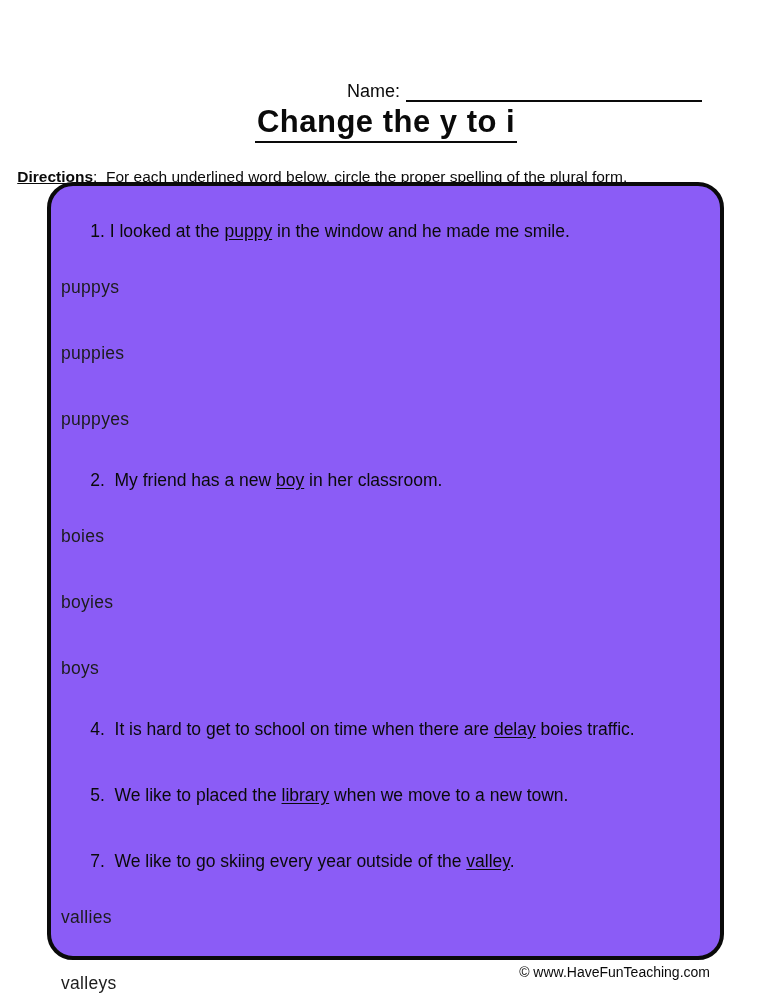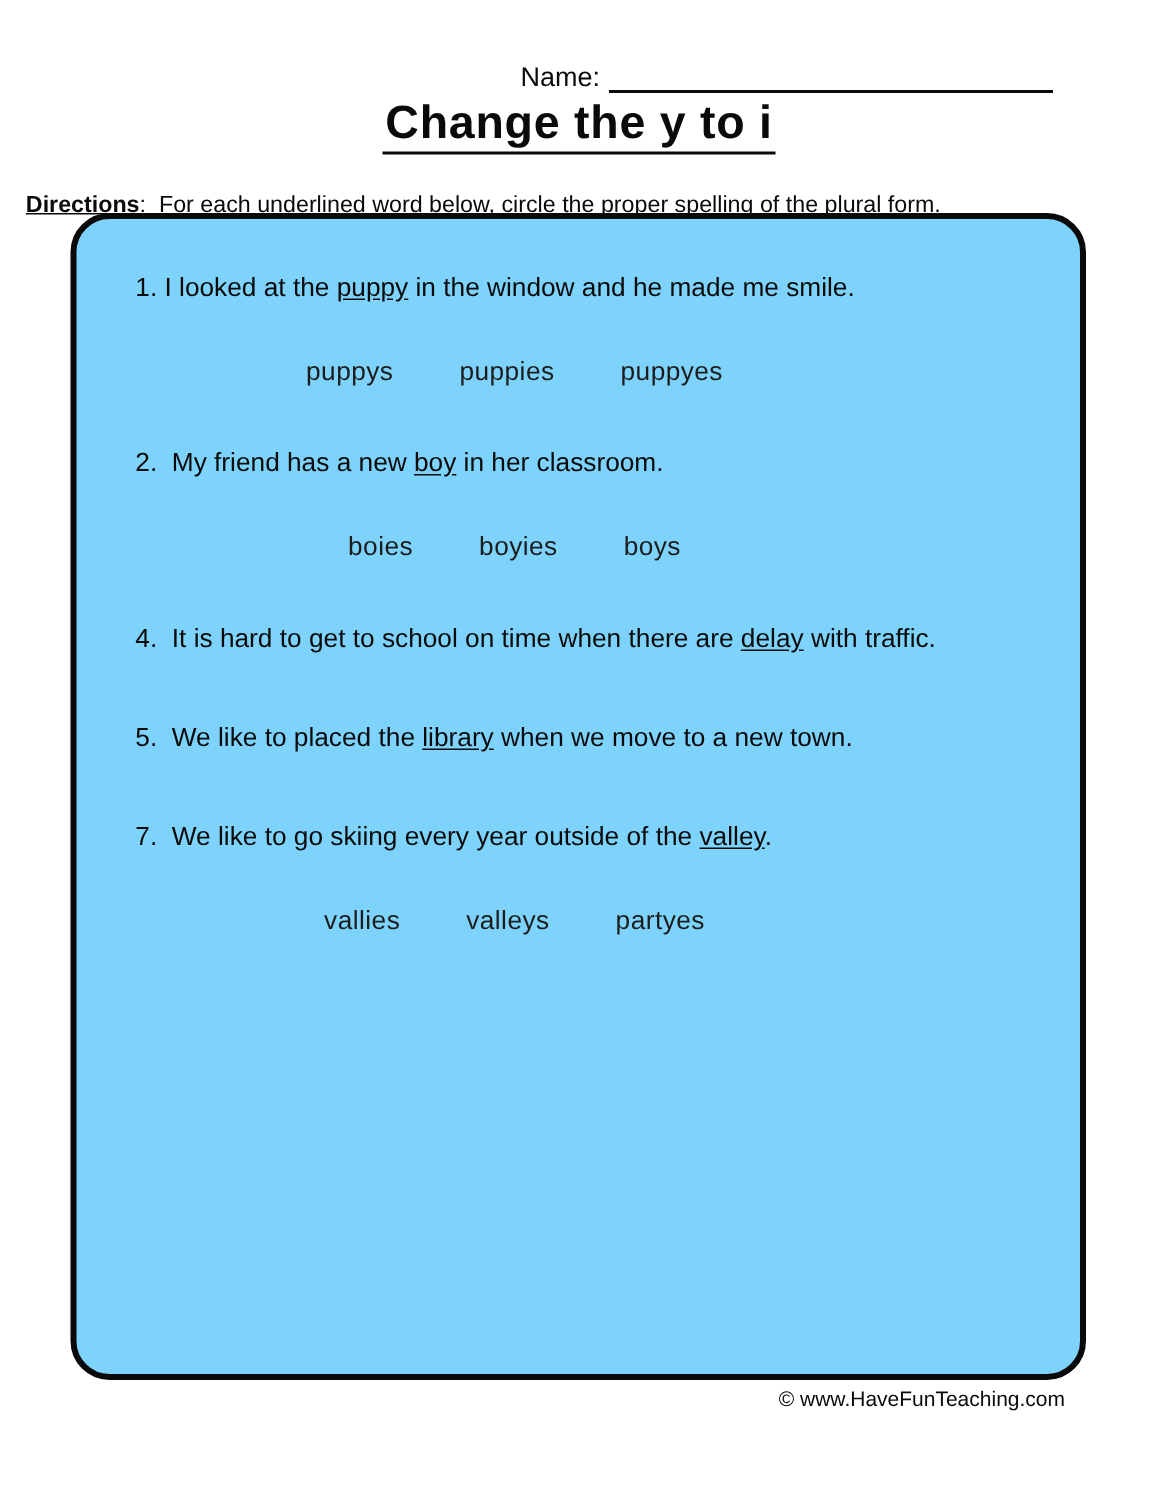--- a/index.html
+++ b/index.html
@@ -4,21 +4,21 @@
 <style>
   * { margin: 0; padding: 0; box-sizing: border-box; }
   html, body { background: #ffffff; }
   body {
     width: 772px; height: 1000px;
     font-family: "Liberation Sans", sans-serif;
     color: #0a0a0a;
     position: relative;
     overflow: hidden;
   }
-  .page { position: absolute; inset: 0; }
+  .page { position: absolute; inset: 0; margin-top: 40px; }
 
   
   .name-row {
     position: absolute; top: 40px; left: 347px;
     font-size: 18px; line-height: 22px;
     white-space: nowrap;
   }
   .name-line {
     display: inline-block;
     width: 296px; height: 17px;
@@ -49,39 +49,40 @@
   }
 
   
   .questions-box {
     position: absolute;
     top: 142px; left: 47px;
     width: 677px; height: 778px;
     border: 4.5px solid #0a0a0a;
     border-radius: 26px;
     padding: 12px 23px 0 10px;
-    background: #7dd3fc;
+    background: #8b5cf6;
   }
   .question { margin-bottom: 0; }
   .q-sentence {
     font-size: 17.5px; line-height: 22px;
     white-space: pre-wrap;
   }
   .uword {
     text-decoration: underline;
     text-underline-offset: 2px;
   }
   .q-options {
     display: flex;
     justify-content: center;
     gap: 44px;
     margin: 12px 72px 17px 0;
     font-size: 17.5px; line-height: 22px;
     color: #1c1c1c;
     letter-spacing: 0.3px;
+    flex-direction: column;
   }
   .option-word { cursor: pointer; }
 
   
   .footer-credit {
     position: absolute;
     top: 924px; right: 62px;
     font-size: 14px;
   }
 </style>
@@ -122,21 +123,21 @@
     <div class="q-options">
       <span class="option-word">boies</span>
       <span class="option-word">boyies</span>
       <span class="option-word">boys</span>
     </div>
   </div>
 
 
   <div class="question">
     <div class="q-sentence">
-      <span>4.</span><span>  It is hard to get to school on time when there are </span><span class="uword">delay</span><span> with traffic.</span>
+      <span>4.</span><span>  It is hard to get to school on time when there are </span><span class="uword">delay</span><span> boies traffic.</span>
     </div>
   </div>
 
   <div class="question">
     <div class="q-sentence">
       <span>5.</span><span>  We like to placed the </span><span class="uword">library</span><span> when we move to a new town.</span>
     </div>
   </div>
 
 

